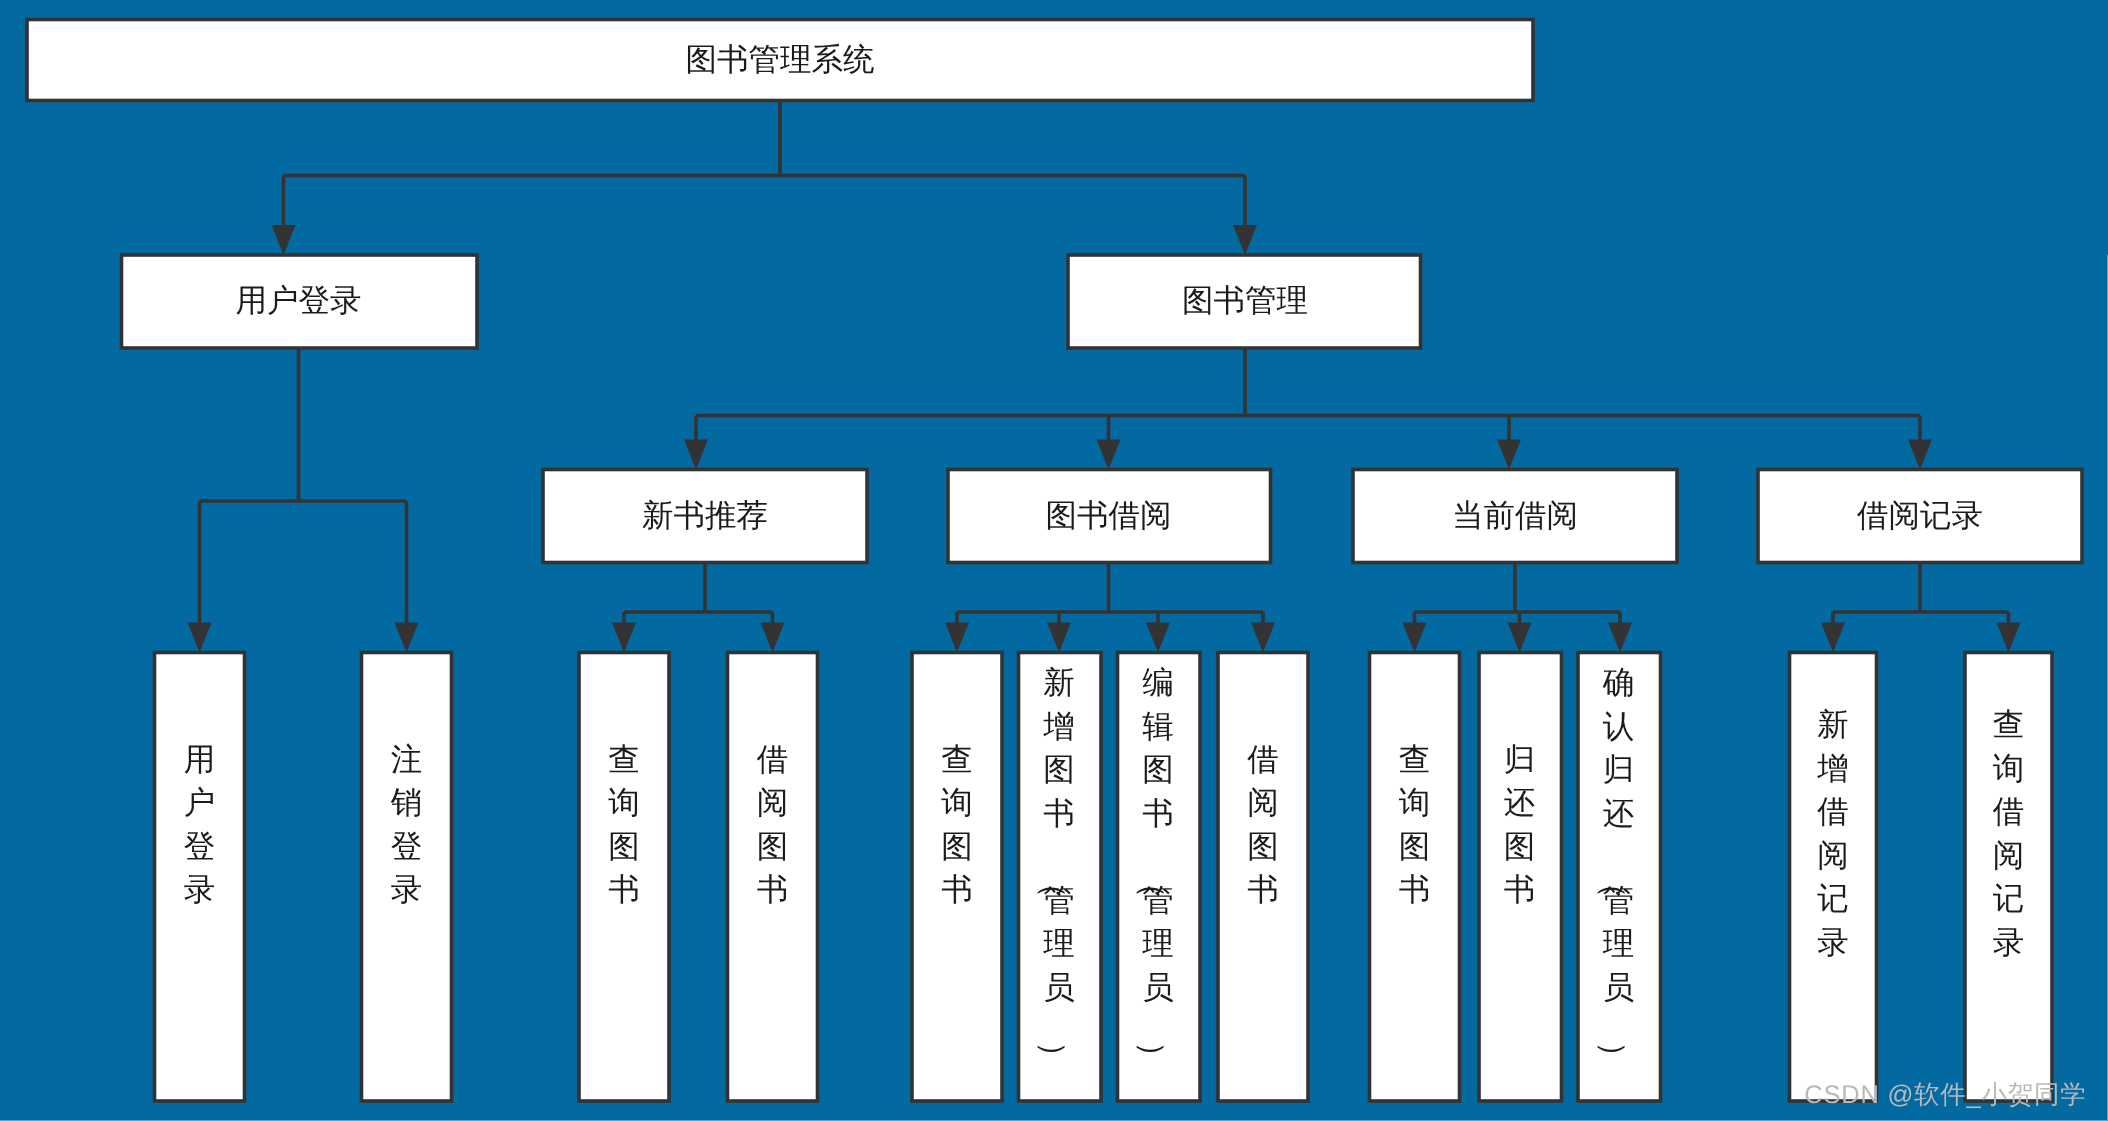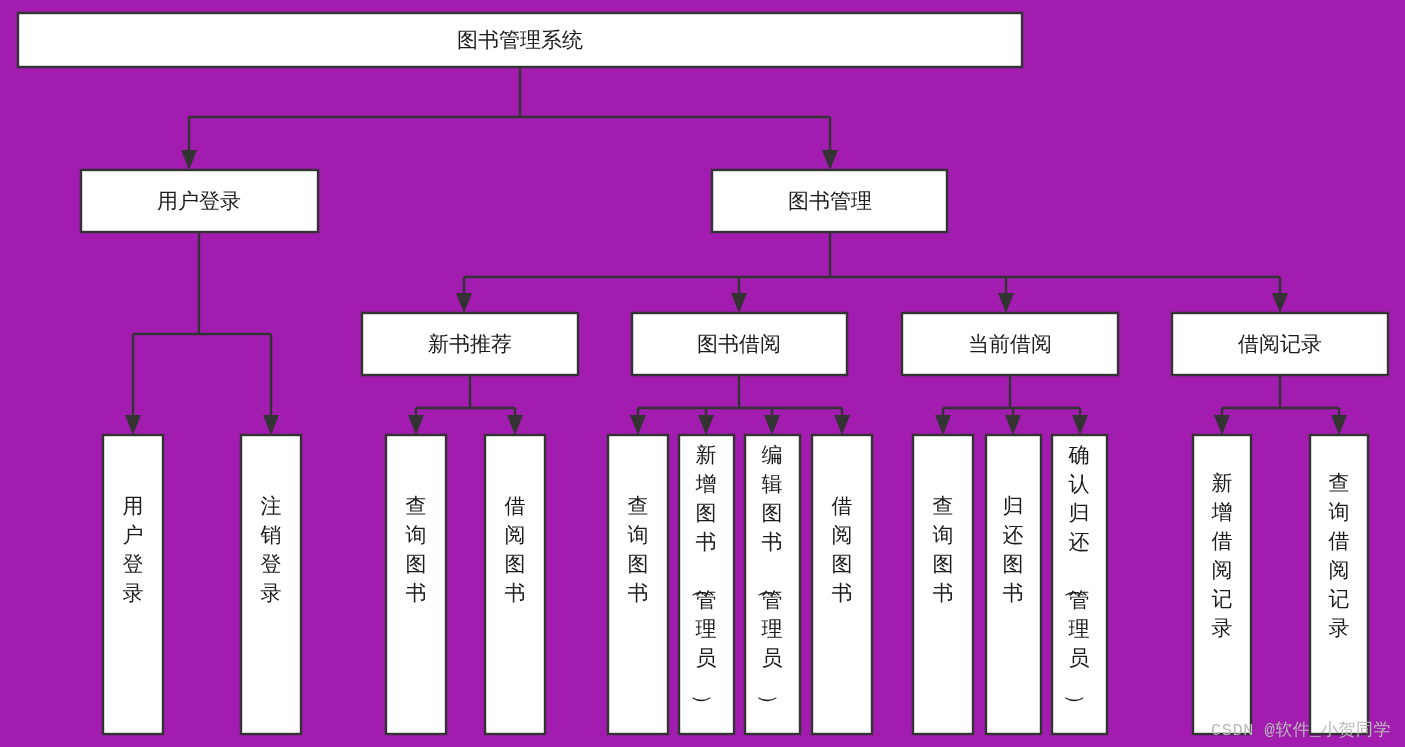--- a/index.html
+++ b/index.html
@@ -10,21 +10,21 @@
   body {
     width: 1405px;
     height: 747px;
     overflow: hidden;
     font-family: "Liberation Sans", "DejaVu Sans", sans-serif;
   }
   #diagram-root {
     position: relative;
     width: 1405px;
     height: 747px;
-    background: #a21caf;
+    background: #0369a1;
   }
   svg#tree-svg {
     position: absolute;
     top: 0;
     left: 0;
     width: 1405px;
     height: 747px;
     display: block;
   }
   .node-box {
@@ -51,21 +51,21 @@
   .node-label-v {
     font-family: "Liberation Sans", "DejaVu Sans", sans-serif;
     font-size: 21px;
     fill: #1b1b1b;
     text-anchor: middle;
   }
   .watermark-text {
     position: absolute;
     right: 14px;
     bottom: 6px;
-    font-family: Liberation Mono, monospace;
+    font-family: Liberation Sans, sans-serif;
     font-size: 17px;
     color: #b9b9b9;
     white-space: nowrap;
     letter-spacing: 0.5px;
     user-select: none;
   }
 </style>
 </head>
 <body>
 

